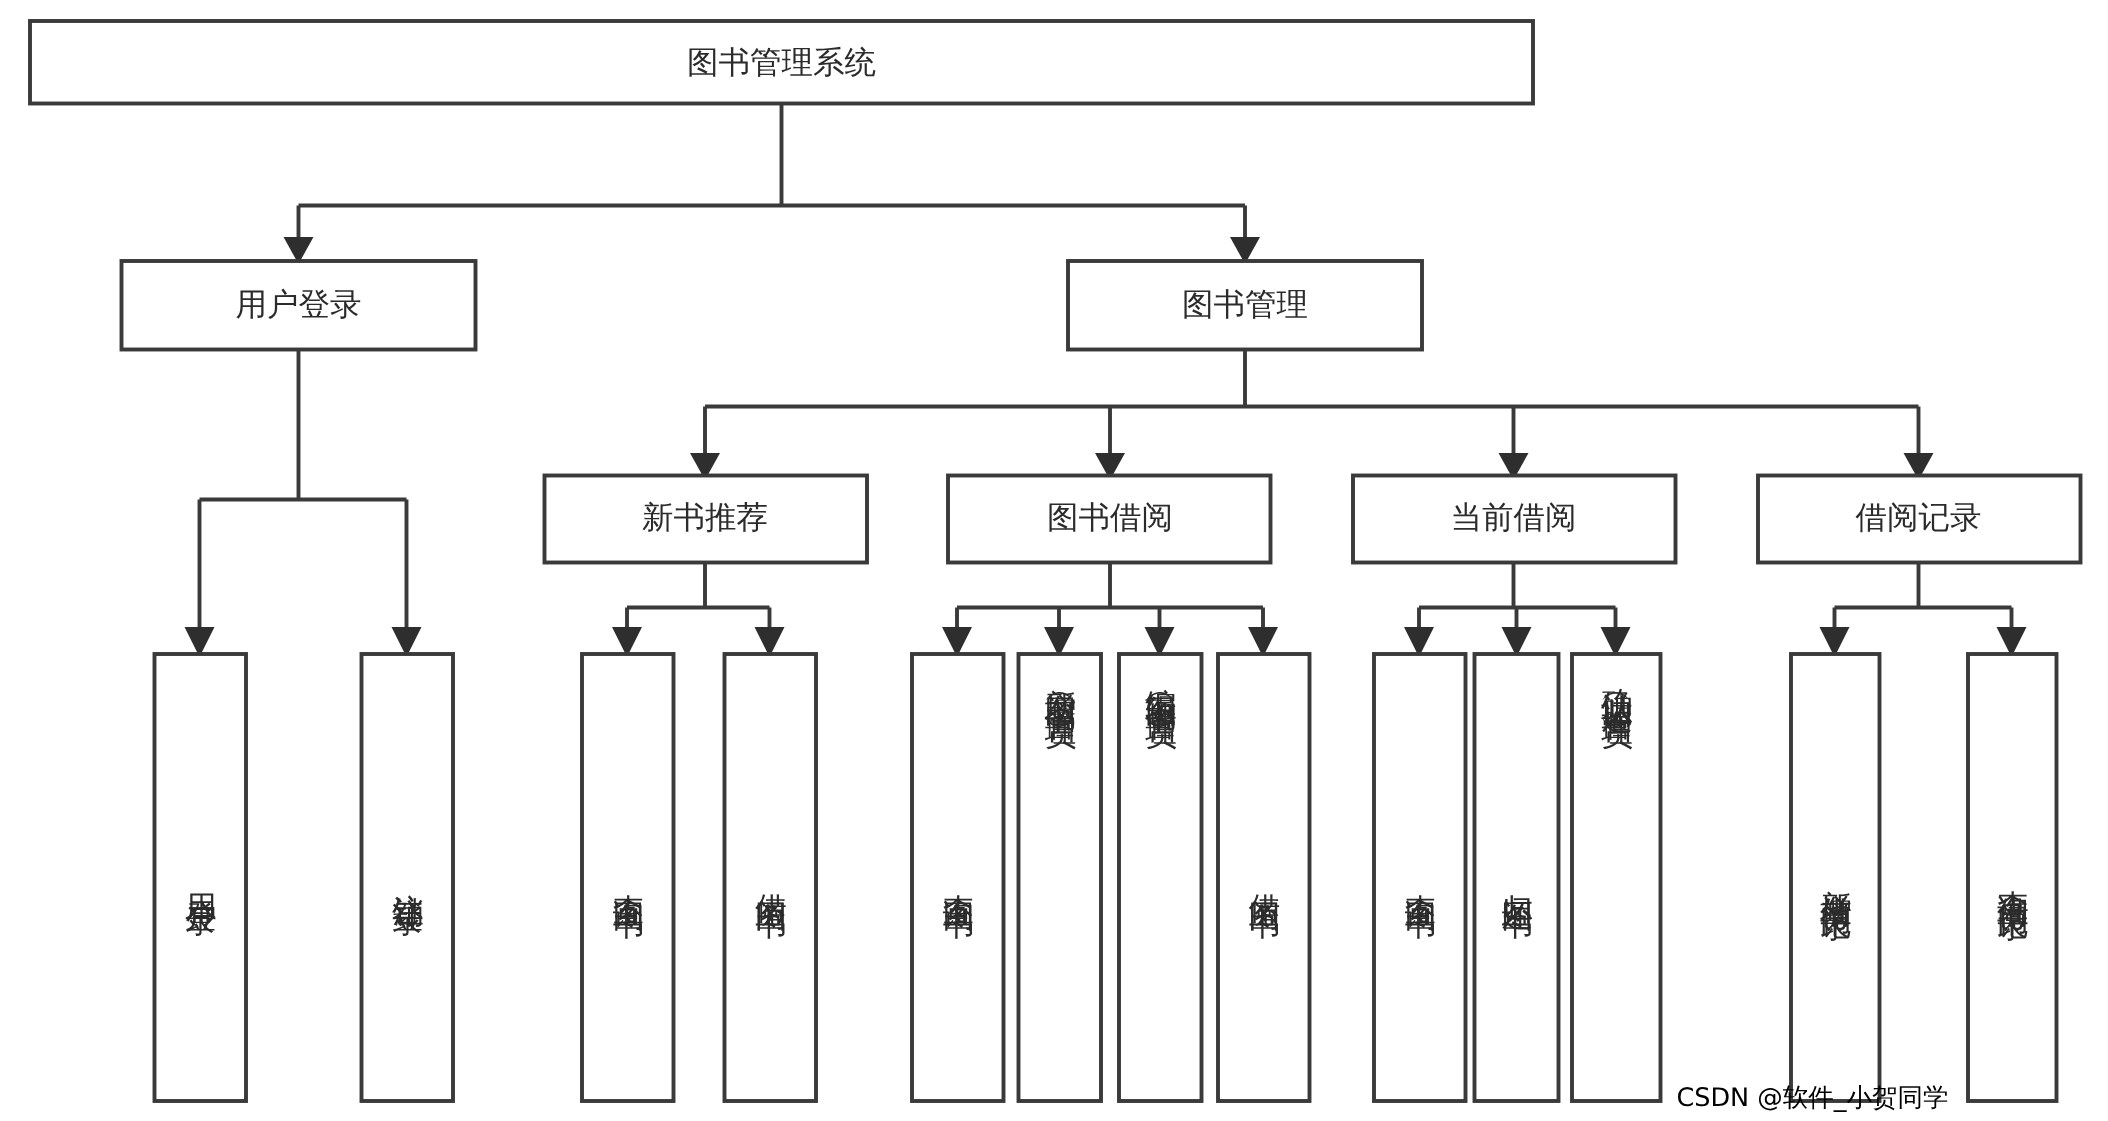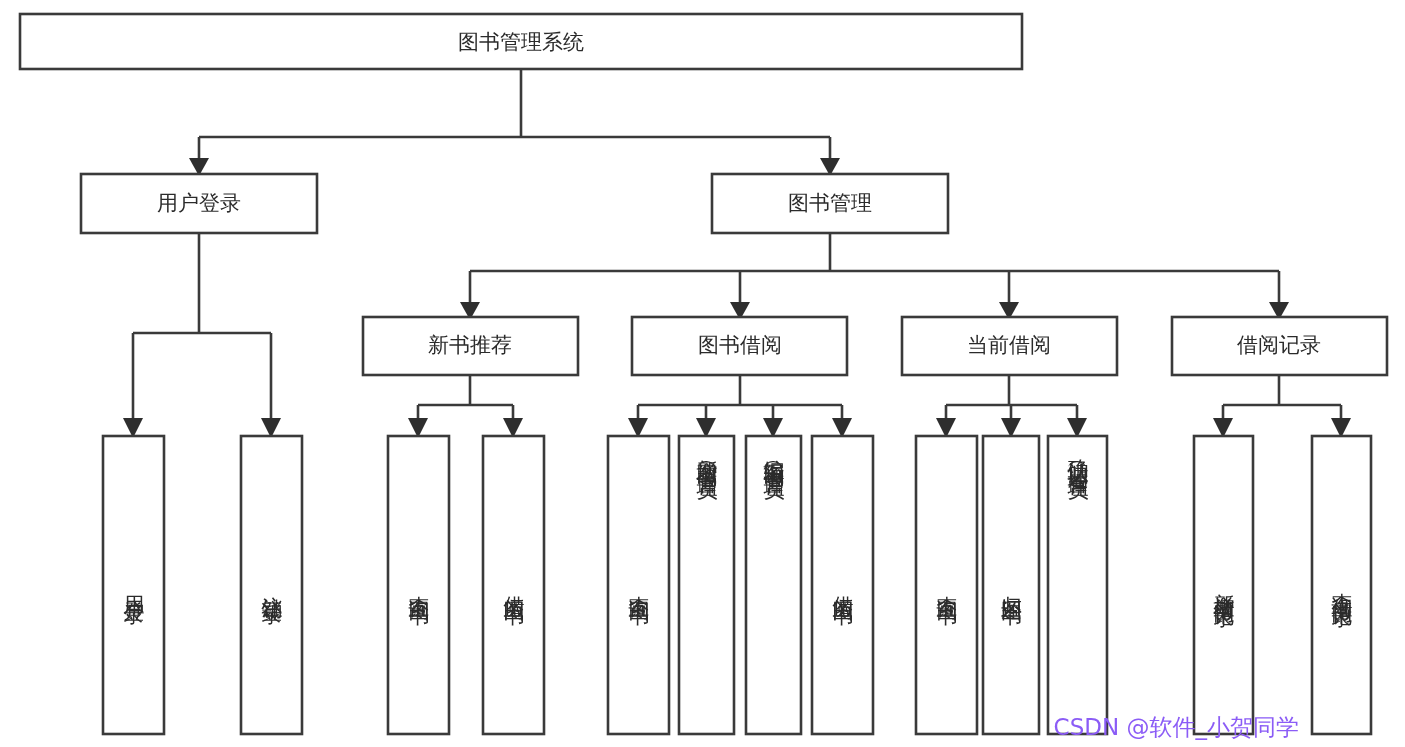--- a/index.html
+++ b/index.html
@@ -63,22 +63,22 @@
     justify-content: center;
     text-align: center;
     white-space: nowrap;
     pointer-events: none;
   }
   .watermark {
     position: absolute;
     right: 8px;
     bottom: 4px;
     font-family: "DejaVu Sans", "Liberation Sans", sans-serif;
-    font-size: 23px;
-    color: #8b5cf6;
+    font-size: 17px;
+    color: #000000;
     white-space: nowrap;
     text-align: center;
   }
 </style>
 </head>
 <body>
 
 <div id="diagram-root">
 
   <svg id="tree-svg" viewBox="0 0 1405 747">

